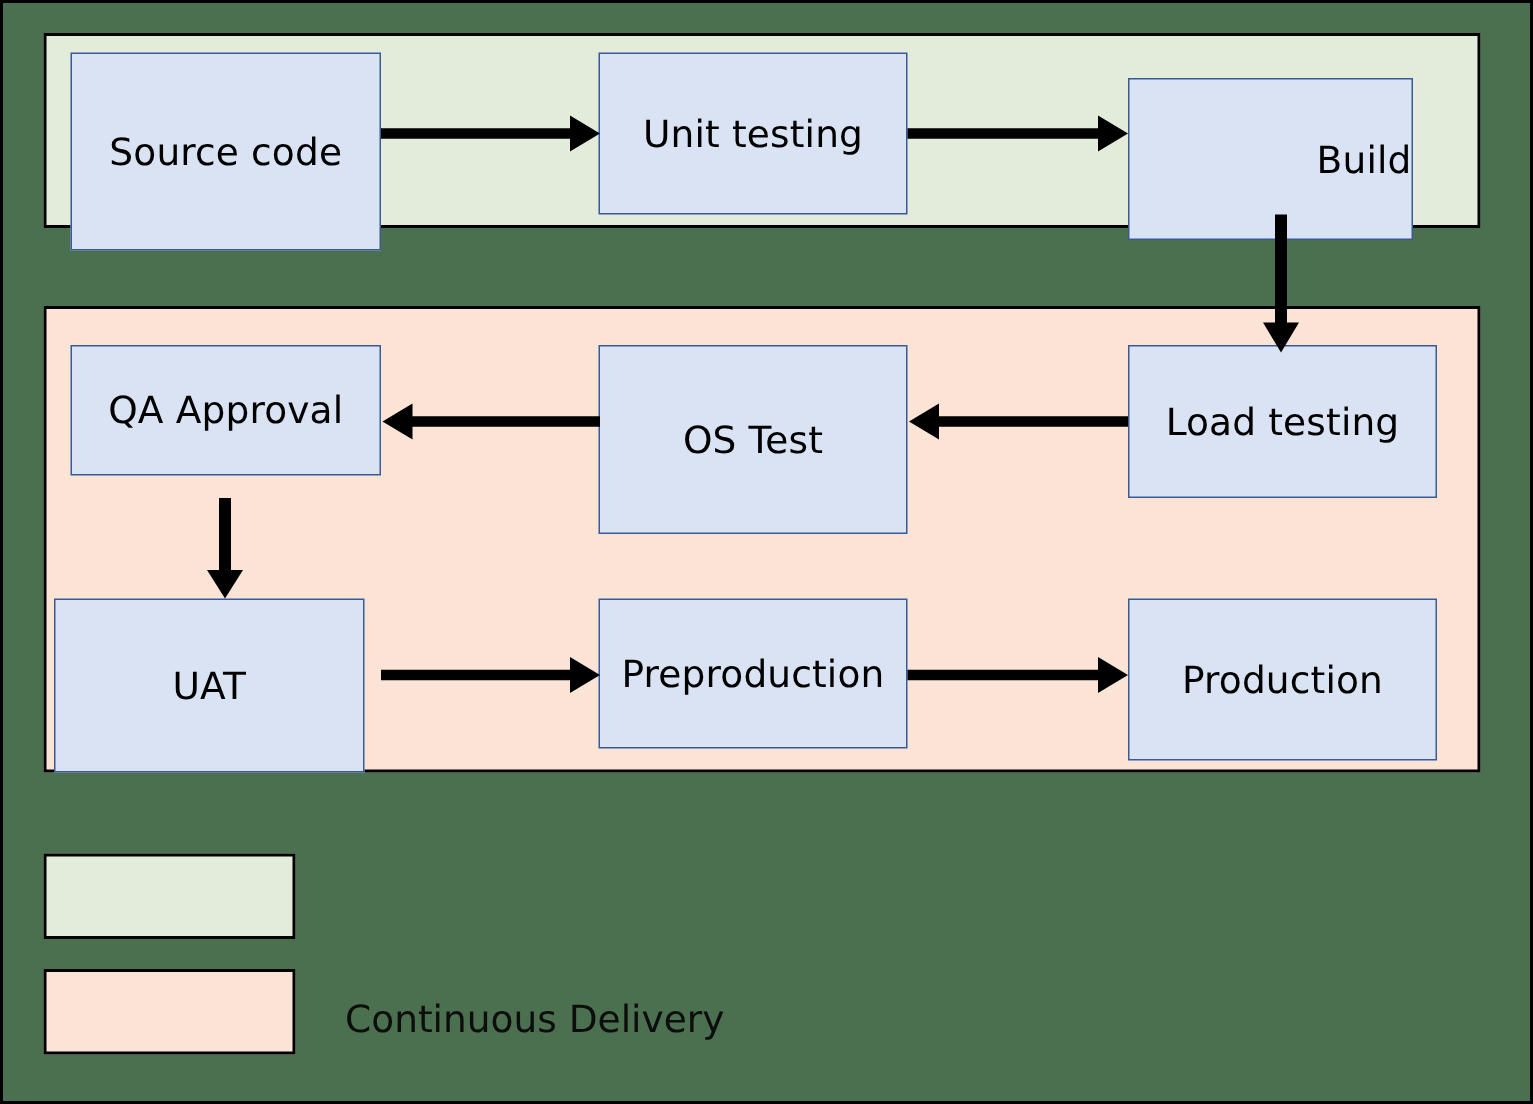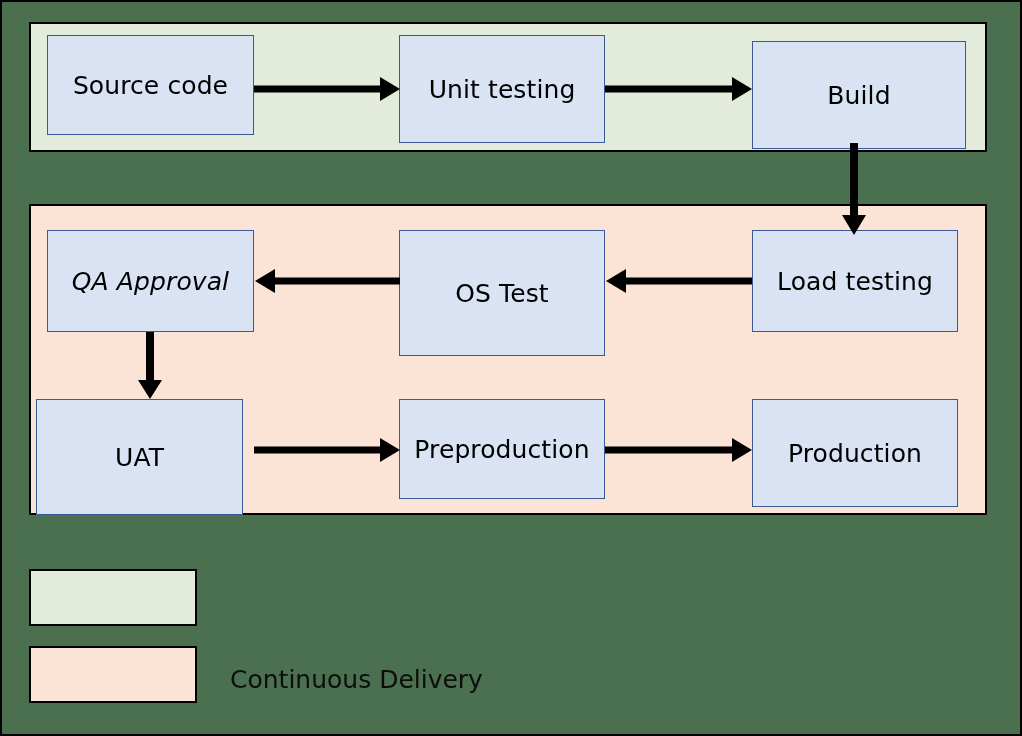--- a/index.html
+++ b/index.html
@@ -82,33 +82,33 @@
 </style>
 </head>
 <body>
 
 <div id="canvas">
 
   <div class="band" id="band-ci"></div>
 
   <div class="band" id="band-cd"></div>
 
-  <div class="node" style="left:45px; top:33px; width:207px; height:100px;">
+  <div class="node" style="left:45px; top:33px; width:207px; height:132px;">
     <span>Source code</span>
   </div>
 
   <div class="node" style="left:397px; top:33px; width:206px; height:108px;">
     <span>Unit testing</span>
   </div>
 
-  <div class="node" style="left:750px; top:39px; width:214px; height:108px;">
+  <div class="node" style="left:750px; top:50px; width:190px; height:108px;justify-content:flex-end;">
     <span>Build</span>
   </div>
 
-  <div class="node" style="left:45px; top:228px; width:207px; height:102px;font-style:italic;">
+  <div class="node" style="left:45px; top:228px; width:207px; height:87px;">
     <span>QA Approval</span>
   </div>
 
   <div class="node" style="left:397px; top:228px; width:206px; height:126px;">
     <span>OS Test</span>
   </div>
 
   <div class="node" style="left:750px; top:228px; width:206px; height:102px;">
     <span>Load testing</span>
   </div>

